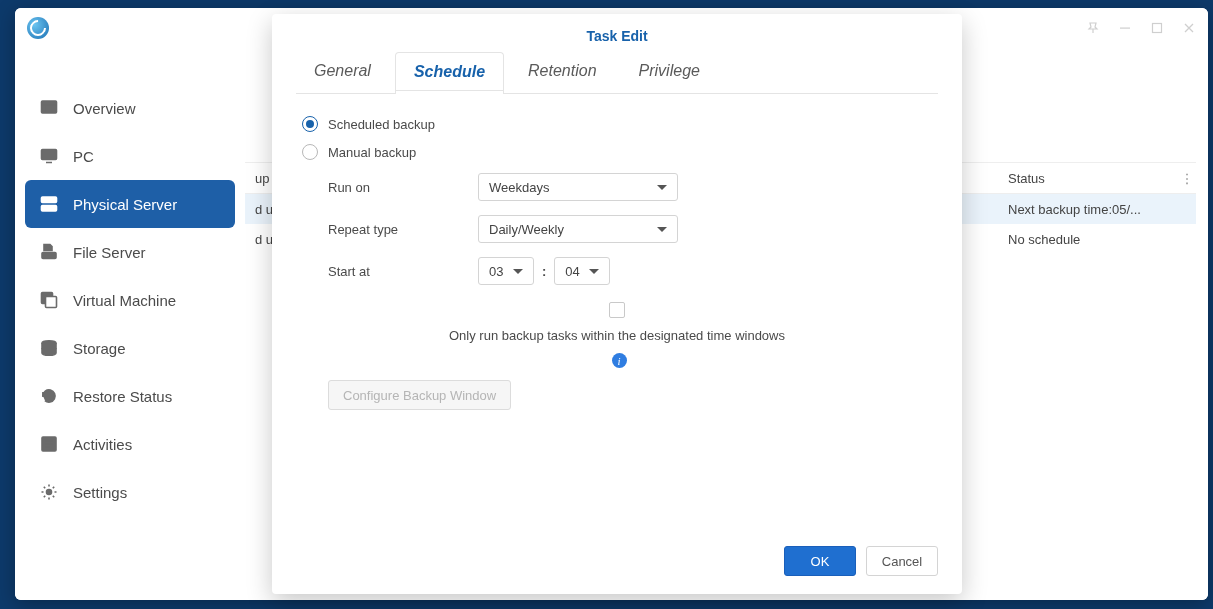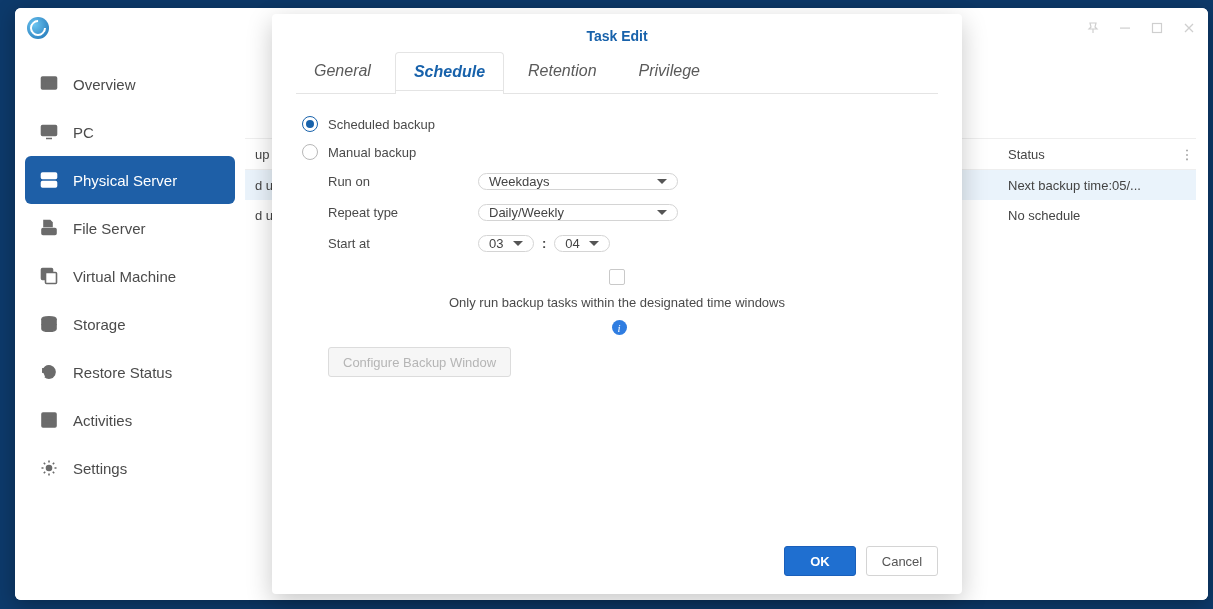--- a/index.html
+++ b/index.html
@@ -1,21 +1,21 @@
 <!DOCTYPE html>
 <html><head>
 <meta charset="utf-8">
 <style>
 * { box-sizing: border-box; margin: 0; padding: 0; font-family: -apple-system, BlinkMacSystemFont, "Segoe UI", Helvetica, Arial, sans-serif; }
 body { width: 1213px; height: 609px; background: #0d3a6b; overflow: hidden; position: relative; }
 
 .app-window {
   position: absolute; top: 8px; left: 15px; right: 5px; bottom: 9px;
   background: #fff; border-radius: 6px; box-shadow: 0 4px 20px rgba(0,0,0,0.3);
-  display: flex; flex-direction: column; overflow: hidden;
+  display: flex; flex-direction: column; overflow: hidden; gap: 24px;
 }
 .titlebar {
   height: 40px; display: flex; align-items: center; padding: 0 12px;
   background: #fff;
 }
 .app-logo {
   width: 22px; height: 22px; border-radius: 50%;
   background: radial-gradient(circle at 35% 35%, #6bc4f0, #1a6fb3);
   display: inline-flex; align-items: center; justify-content: center; position: relative;
 }
@@ -83,21 +83,21 @@
   width: 16px; height: 16px; border: 1.5px solid #b8b8b8; border-radius: 50%;
   display: inline-flex; align-items: center; justify-content: center;
 }
 .radio.checked { border-color: #1862ab; }
 .radio.checked::after { content: ""; width: 8px; height: 8px; background: #1862ab; border-radius: 50%; }
 
 .indented { padding-left: 26px; }
 .field-row { display: flex; align-items: center; padding: 7px 0; }
 .field-label { width: 150px; }
 .select {
-  width: 200px; height: 17px; border: 1px solid #d4d4d4; border-radius: 12px;
+  width: 200px; height: 28px; border: 1px solid #d4d4d4; border-radius: 3px;
   display: flex; align-items: center; padding: 0 10px; background: #fff; cursor: pointer;
   justify-content: space-between; font-size: 13px; color: #444;
 }
 .select.small { width: 56px; }
 .caret { width: 0; height: 0; border-left: 5px solid transparent; border-right: 5px solid transparent; border-top: 5px solid #555; }
 .time-sep { padding: 0 8px; font-weight: bold; }
 
 .check-row { display: flex; align-items: center; gap: 10px; padding: 10px 0 10px 0; flex-direction: column; }
 .checkbox { width: 16px; height: 16px; border: 1.5px solid #c9c9c9; border-radius: 2px; background: #fff; }
 .info-icon {
@@ -107,21 +107,21 @@
 .config-btn {
   margin-left: 26px; margin-top: 2px; height: 30px; padding: 0 14px; border: 1px solid #dcdcdc; border-radius: 3px;
   background: #f6f6f6; color: #b5b5b5; font-size: 13px; display: inline-flex; align-items: center;
 }
 
 .modal-footer { margin-top: auto; display: flex; justify-content: flex-end; gap: 10px; padding-top: 12px; }
 .btn {
   min-width: 72px; height: 30px; border-radius: 3px; font-size: 13px;
   display: inline-flex; align-items: center; justify-content: center; cursor: pointer;
 }
-.btn-primary { background: #1f6fd0; color: #fff; border: 1px solid #1a5fba; font-weight: bold; }
+.btn-primary { background: #1f6fd0; color: #fff; border: 1px solid #1a5fba; }
 .btn-default { background: #fff; color: #555; border: 1px solid #d4d4d4; }
 </style>
 </head>
 <body>
 
 <div class="app-window">
 
   <div class="titlebar">
     <span class="app-logo"></span>
     <div class="win-controls">

